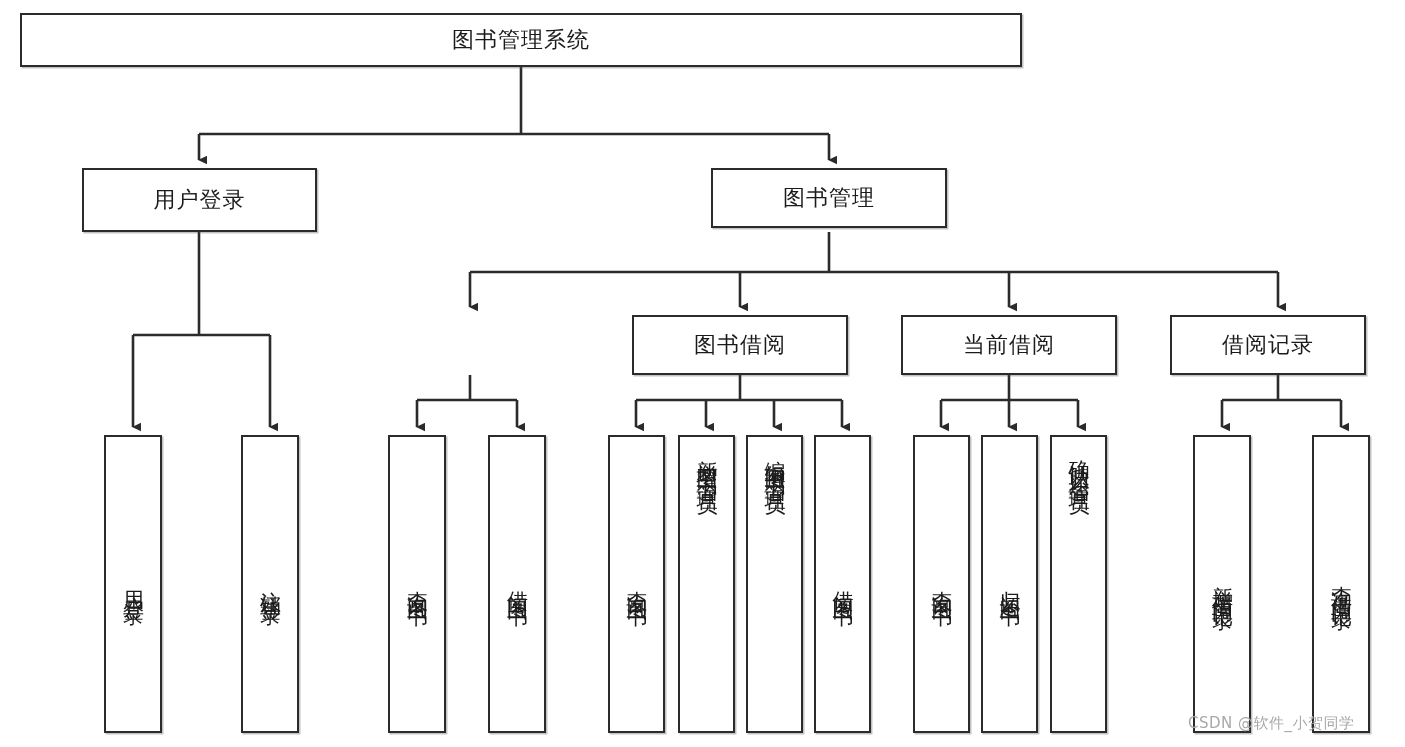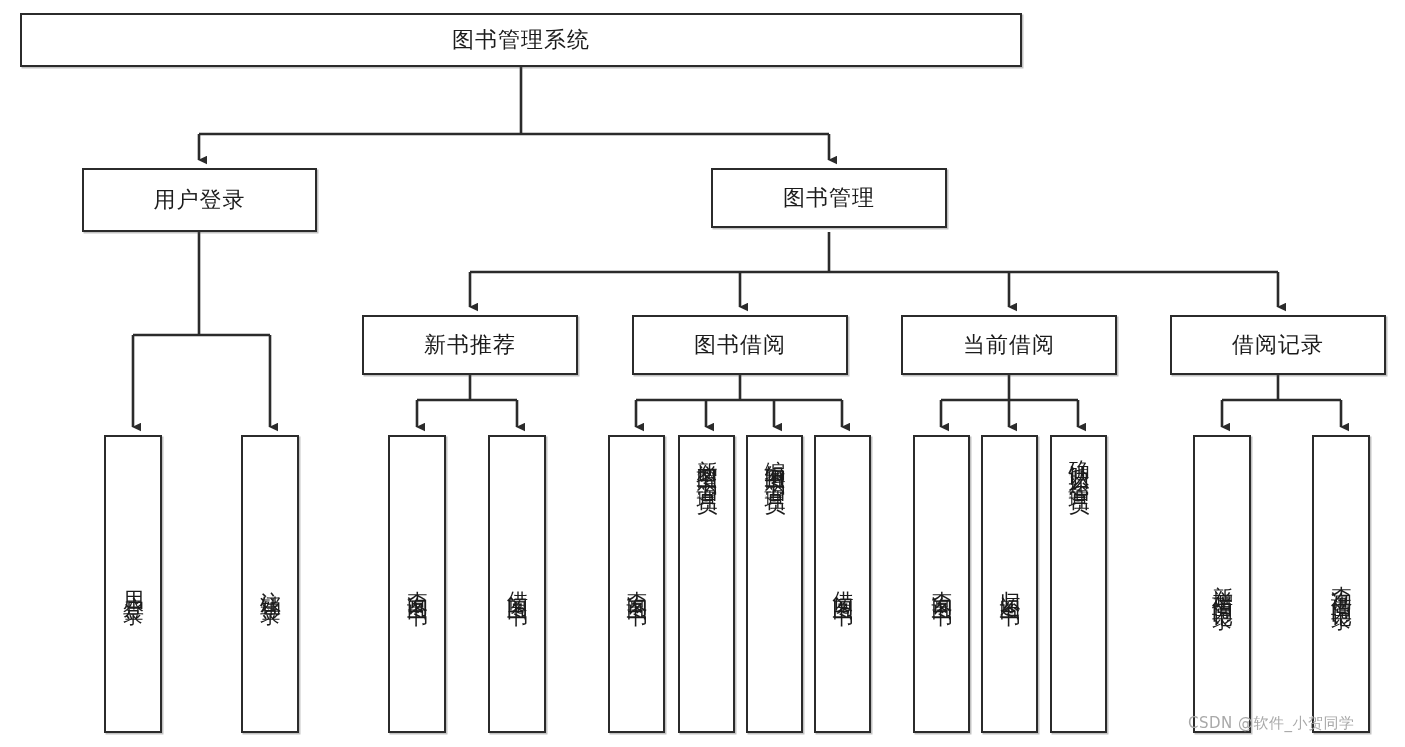--- a/index.html
+++ b/index.html
@@ -137,33 +137,30 @@
   </div>
 
   <div class="node-box" style="left:82px; top:168px; width:235px; height:64px;">
     <span class="node-label">用户登录</span>
   </div>
 
   <div class="node-box" style="left:711px; top:168px; width:236px; height:60px;">
     <span class="node-label">图书管理</span>
   </div>
 
-  <div class="node-box" style="left:362px; top:315px; width:216px; height:60px;">
-    <span class="node-label">新书推荐</span>
-  </div>
 
   <div class="node-box" style="left:901px; top:315px; width:216px; height:60px;">
     <span class="node-label">当前借阅</span>
   </div>
 
   <div class="node-box" style="left:632px; top:315px; width:216px; height:60px;">
     <span class="node-label">图书借阅</span>
   </div>
 
-  <div class="node-box" style="left:1170px; top:315px; width:216px; height:60px;">
+  <div class="node-box" style="left:1170px; top:315px; width:196px; height:60px;">
     <span class="node-label">借阅记录</span>
   </div>
 
   <div class="node-box leaf" style="left:104px; top:435px; width:58px; height:298px;">
     <div class="leaf-inner">
       <span class="node-label">用户登录</span>
     </div>
   </div>
 
   <div class="node-box leaf" style="left:241px; top:435px; width:58px; height:298px;">

